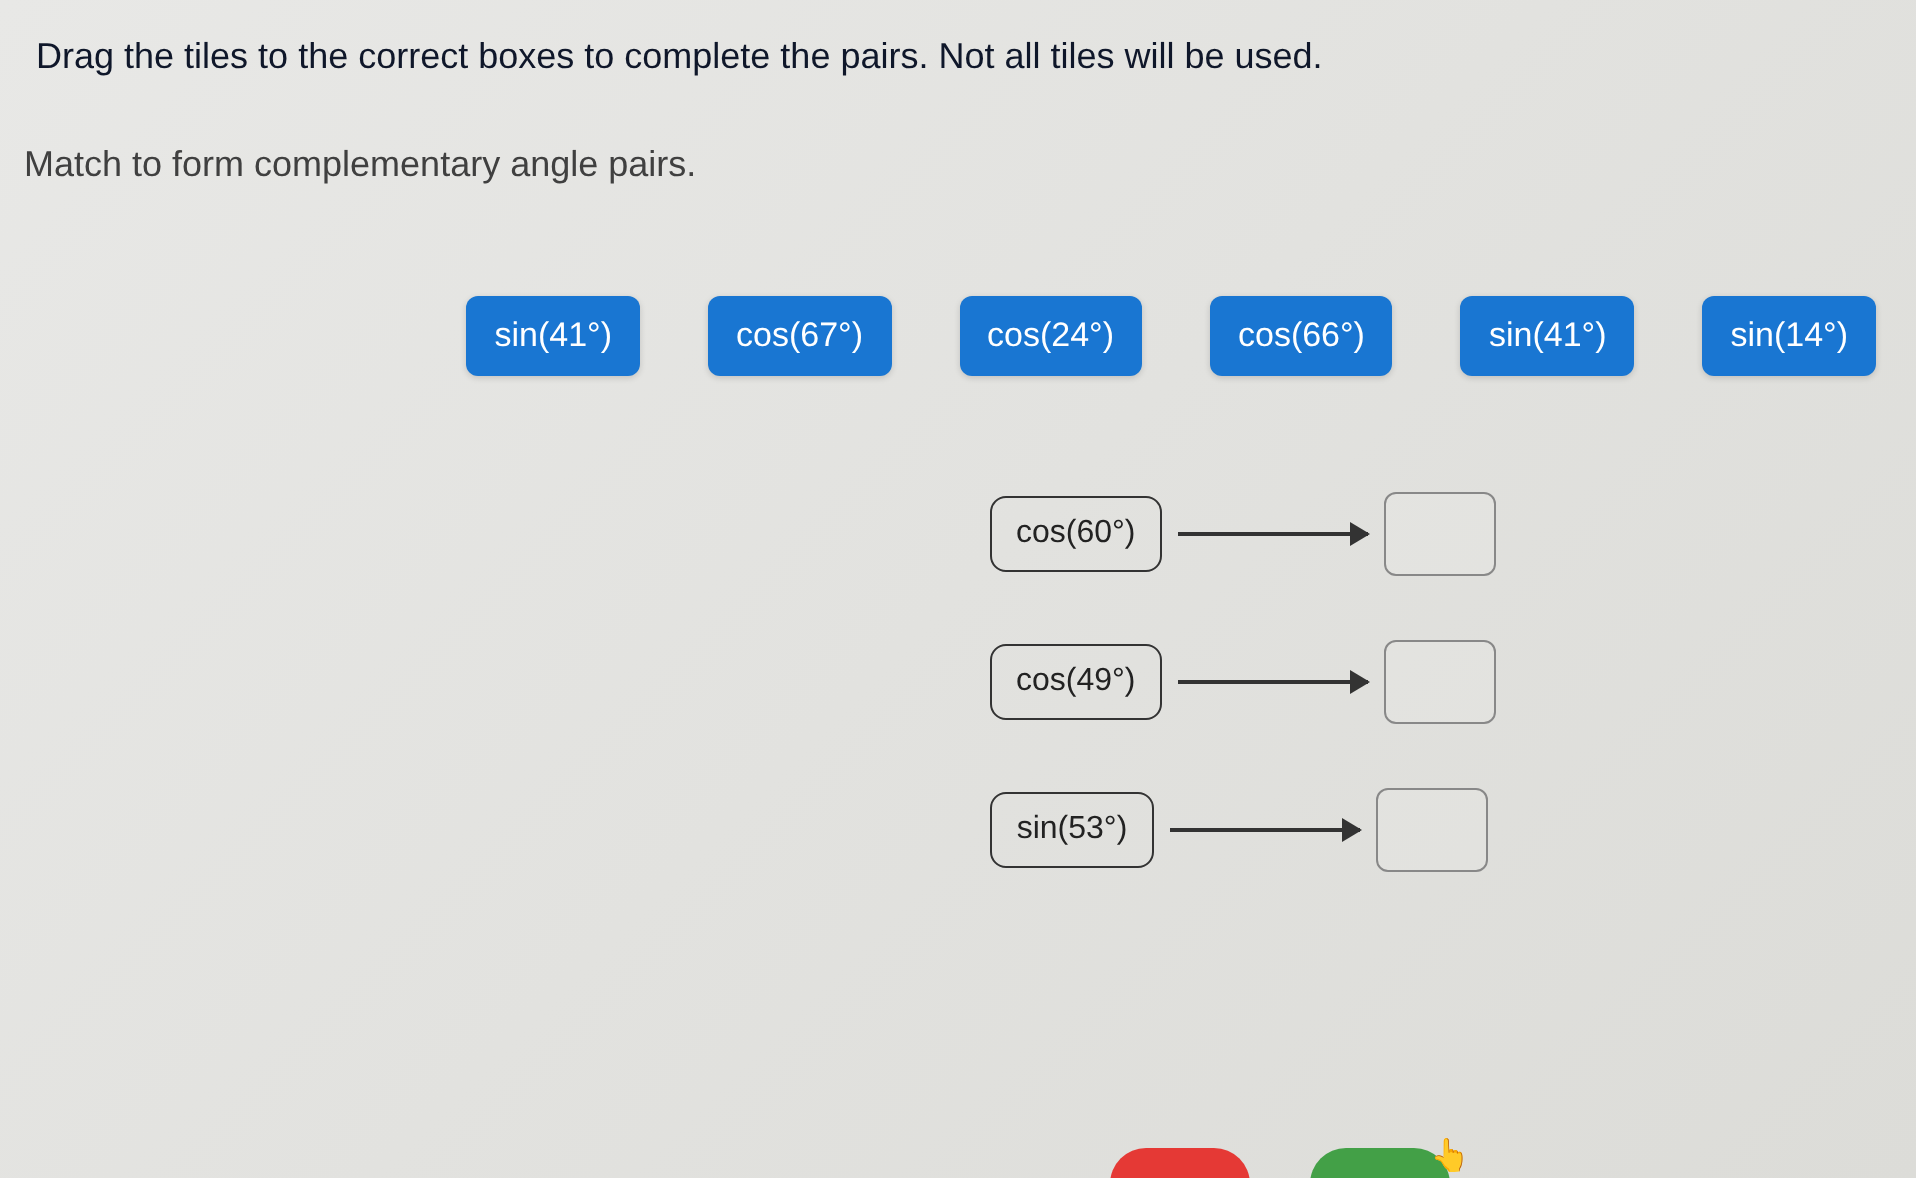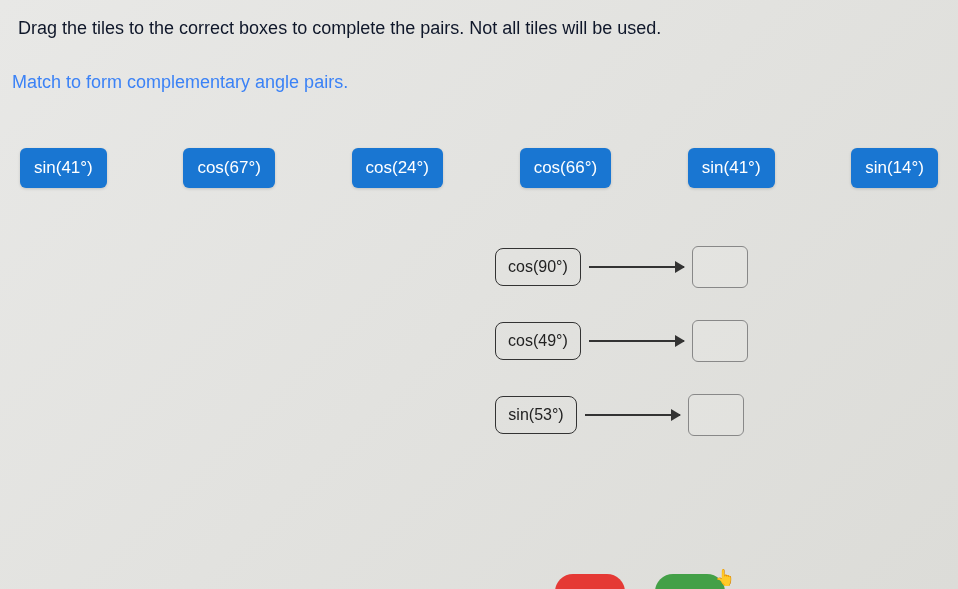--- a/index.html
+++ b/index.html
@@ -16,29 +16,29 @@
       top: 18px;
       left: 18px;
       font-size: 18px;
       color: #0f172a;
     }
     .instruction-2 {
       position: absolute;
       top: 72px;
       left: 12px;
       font-size: 18px;
-      color: #3b82f6;
+      color: #404040;
     }
     .tiles-row {
       position: absolute;
       top: 148px;
       left: 0;
       width: 100%;
       display: flex;
-      justify-content: space-between;
+      justify-content: flex-end;
       gap: 34px;
       padding: 0 20px;
     }
     .tile {
       background: #1976d2;
       color: #fff;
       padding: 10px 14px;
       border-radius: 6px;
       font-size: 17px;
       font-weight: 500;
@@ -121,21 +121,21 @@
   <div class="tile">sin(41°)</div>
   <div class="tile">cos(67°)</div>
   <div class="tile">cos(24°)</div>
   <div class="tile">cos(66°)</div>
   <div class="tile">sin(41°)</div>
   <div class="tile">sin(14°)</div>
 </div>
 
 <div class="pairs-area">
   <div class="pair-row">
-    <div class="given-box">cos(90°)</div>
+    <div class="given-box">cos(60°)</div>
     <div class="arrow"></div>
     <div class="drop-zone"></div>
   </div>
   <div class="pair-row">
     <div class="given-box">cos(49°)</div>
     <div class="arrow"></div>
     <div class="drop-zone"></div>
   </div>
   <div class="pair-row">
     <div class="given-box">sin(53°)</div>

